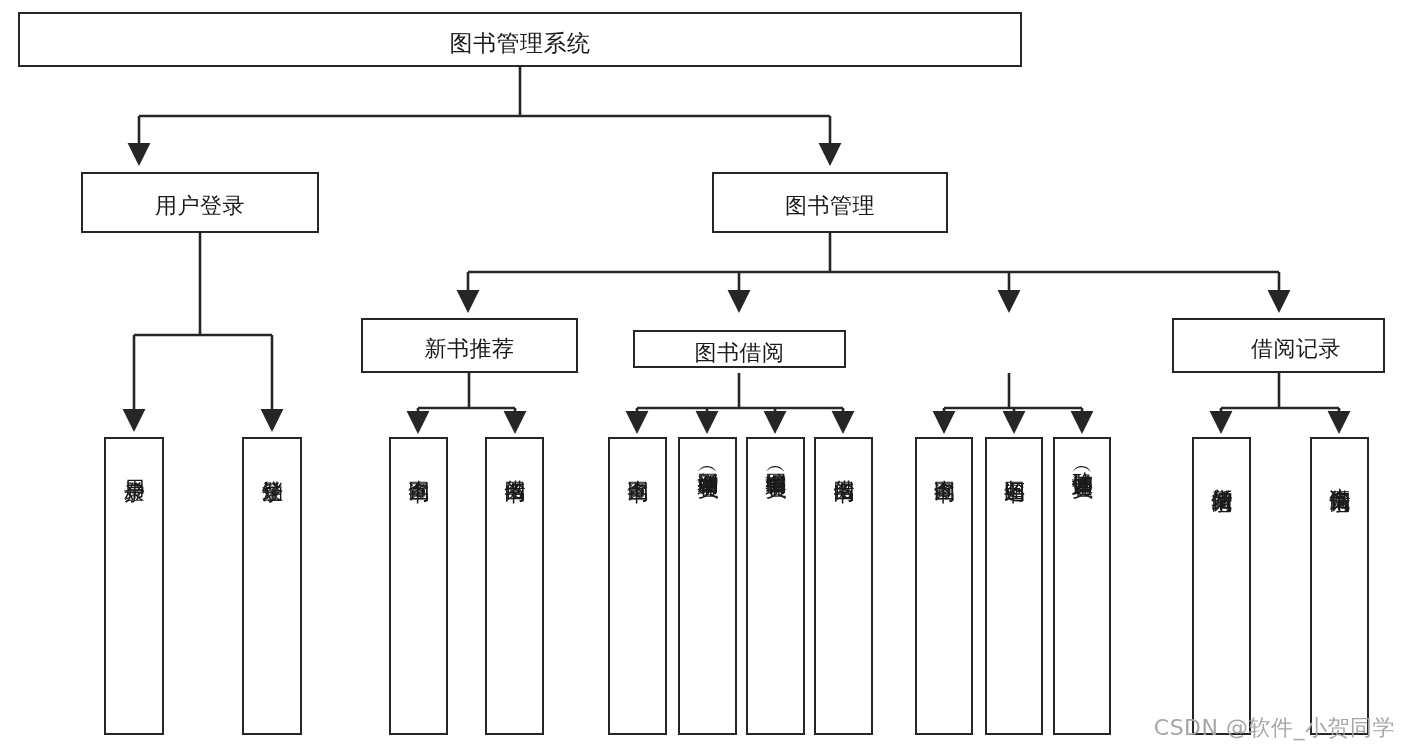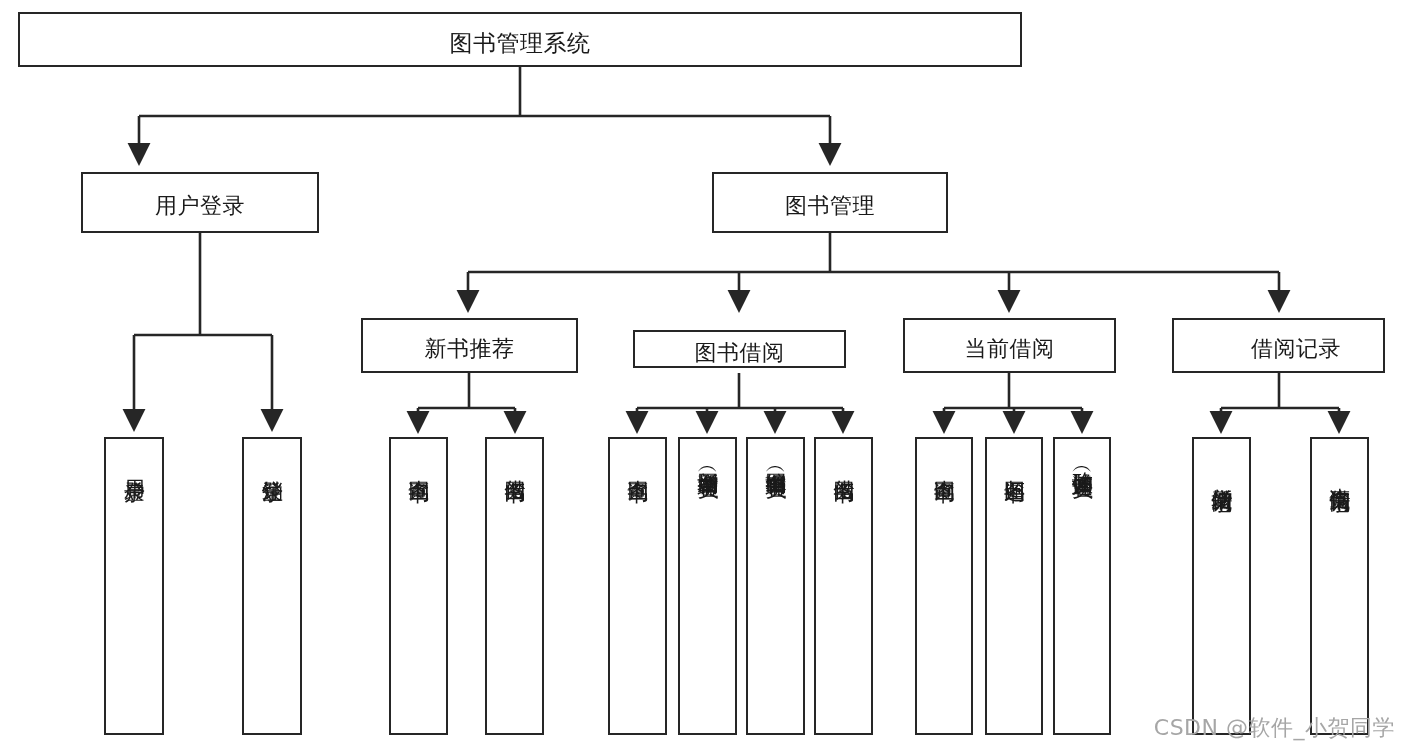--- a/index.html
+++ b/index.html
@@ -132,23 +132,20 @@
   <div class="node" style="left:712px; top:172px; width:236px; height:61px;">
     <span class="node-label">图书管理</span>
   </div>
 
   <div class="node" style="left:361px; top:318px; width:217px; height:55px;">
     <span class="node-label">新书推荐</span>
   </div>
   <div class="node" style="left:633px; top:330px; width:213px; height:38px;">
     <span class="node-label">图书借阅</span>
   </div>
-  <div class="node" style="left:903px; top:318px; width:213px; height:55px;">
-    <span class="node-label">当前借阅</span>
-  </div>
   <div class="node" style="left:1172px; top:318px; width:213px; height:55px;padding-left:35px;">
     <span class="node-label">借阅记录</span>
   </div>
 
   <div class="node vertical" style="left:104px; top:437px; width:60px; height:298px;">
     <span class="node-label">用户登录</span>
   </div>
   <div class="node vertical" style="left:242px; top:437px; width:60px; height:298px;">
     <span class="node-label">注销登录</span>
   </div>

